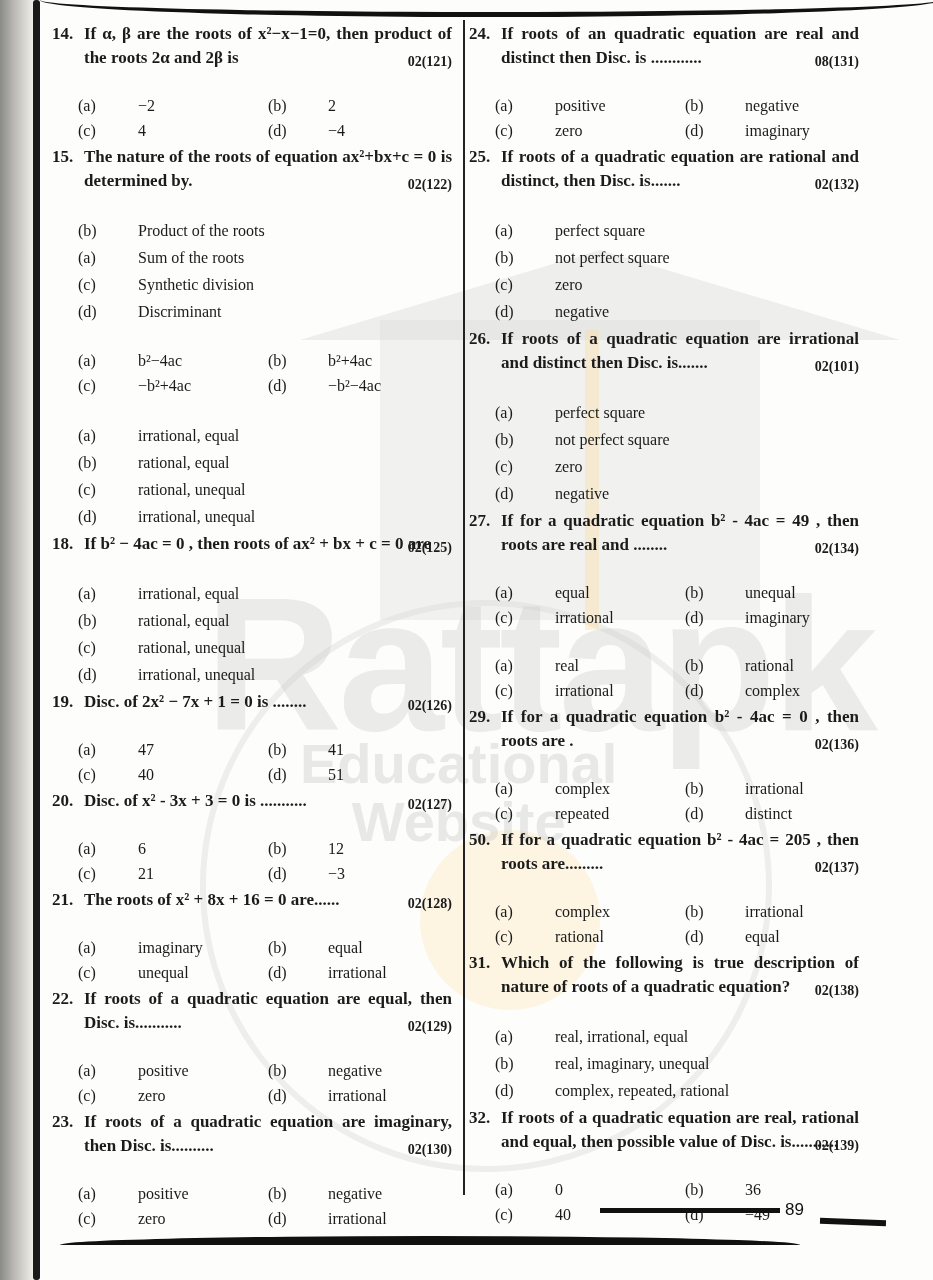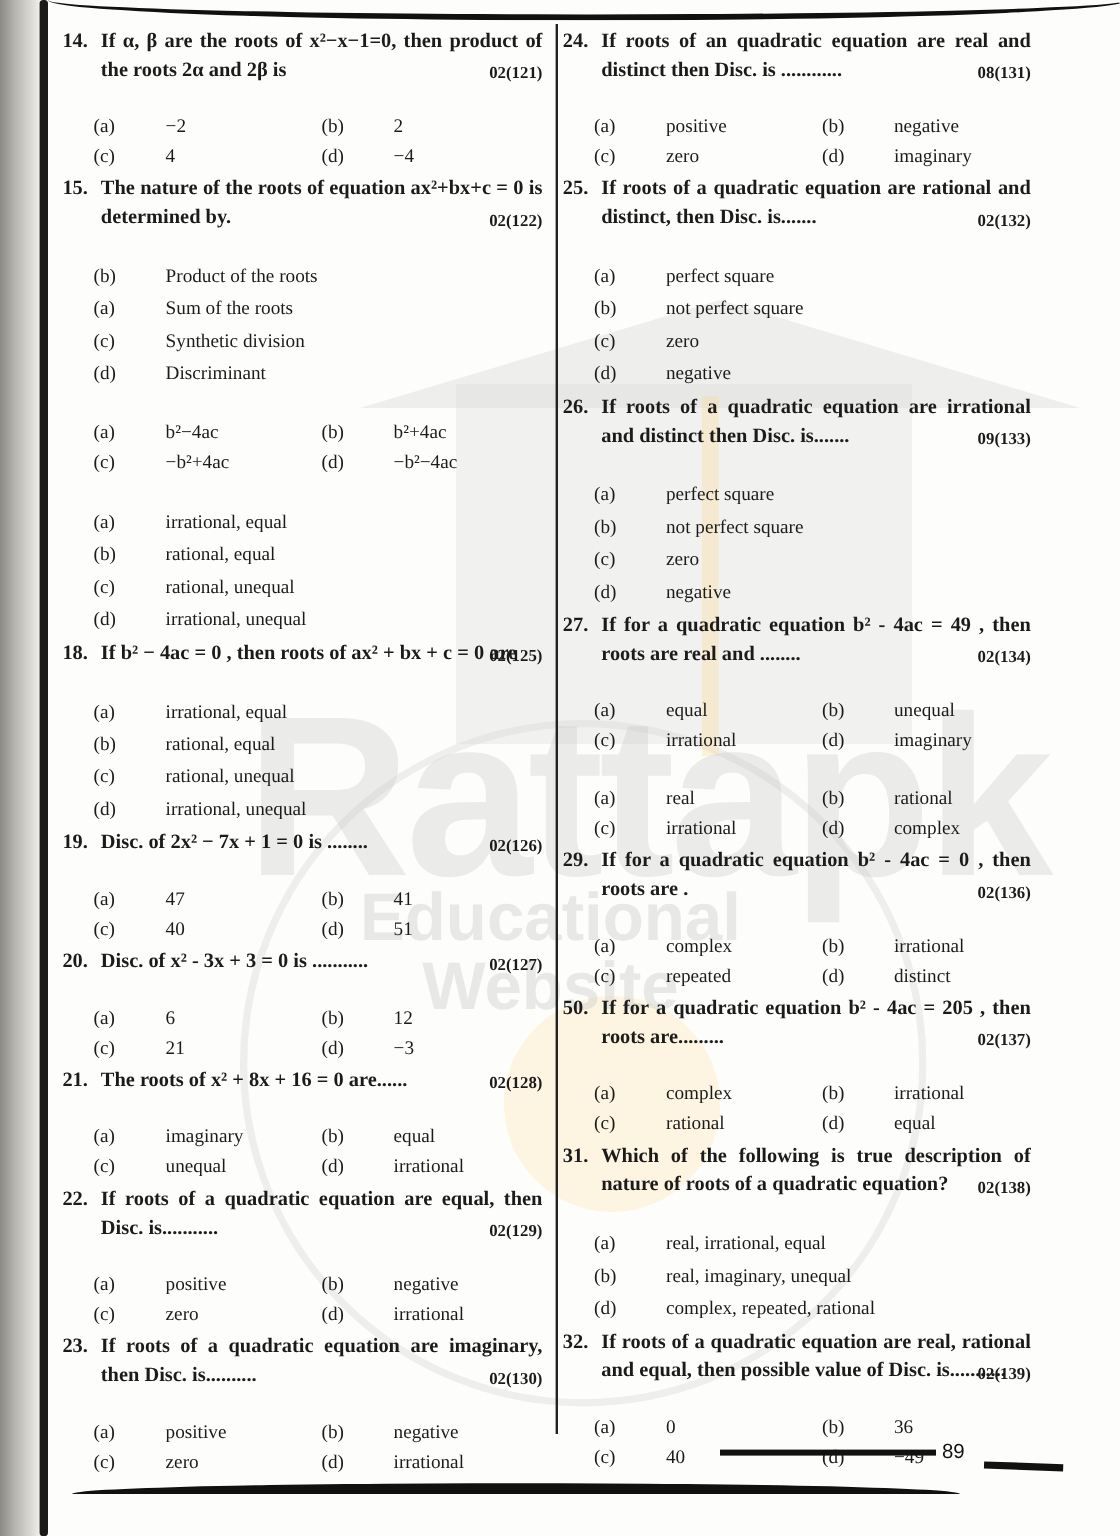--- a/index.html
+++ b/index.html
@@ -235,21 +235,21 @@
     <div class="opts opt-list">
         <div class="opt"><span class="opt-letter">(a)</span><span>perfect square</span></div>
         <div class="opt"><span class="opt-letter">(b)</span><span>not perfect square</span></div>
         <div class="opt"><span class="opt-letter">(c)</span><span>zero</span></div>
         <div class="opt"><span class="opt-letter">(d)</span><span>negative</span></div>
       </div>
   </div>
     <div class="q">
     <div class="q-stem">
       <span class="q-num">26.</span><span class="q-text">If roots of a quadratic equation are irrational and distinct then Disc. is.......</span>
-      <span class="q-code">09(133)</span>
+      <span class="q-code">02(101)</span>
     </div>
     <div class="opts opt-list">
         <div class="opt"><span class="opt-letter">(a)</span><span>perfect square</span></div>
         <div class="opt"><span class="opt-letter">(b)</span><span>not perfect square</span></div>
         <div class="opt"><span class="opt-letter">(c)</span><span>zero</span></div>
         <div class="opt"><span class="opt-letter">(d)</span><span>negative</span></div>
       </div>
   </div>
     <div class="q">
     <div class="q-stem">

